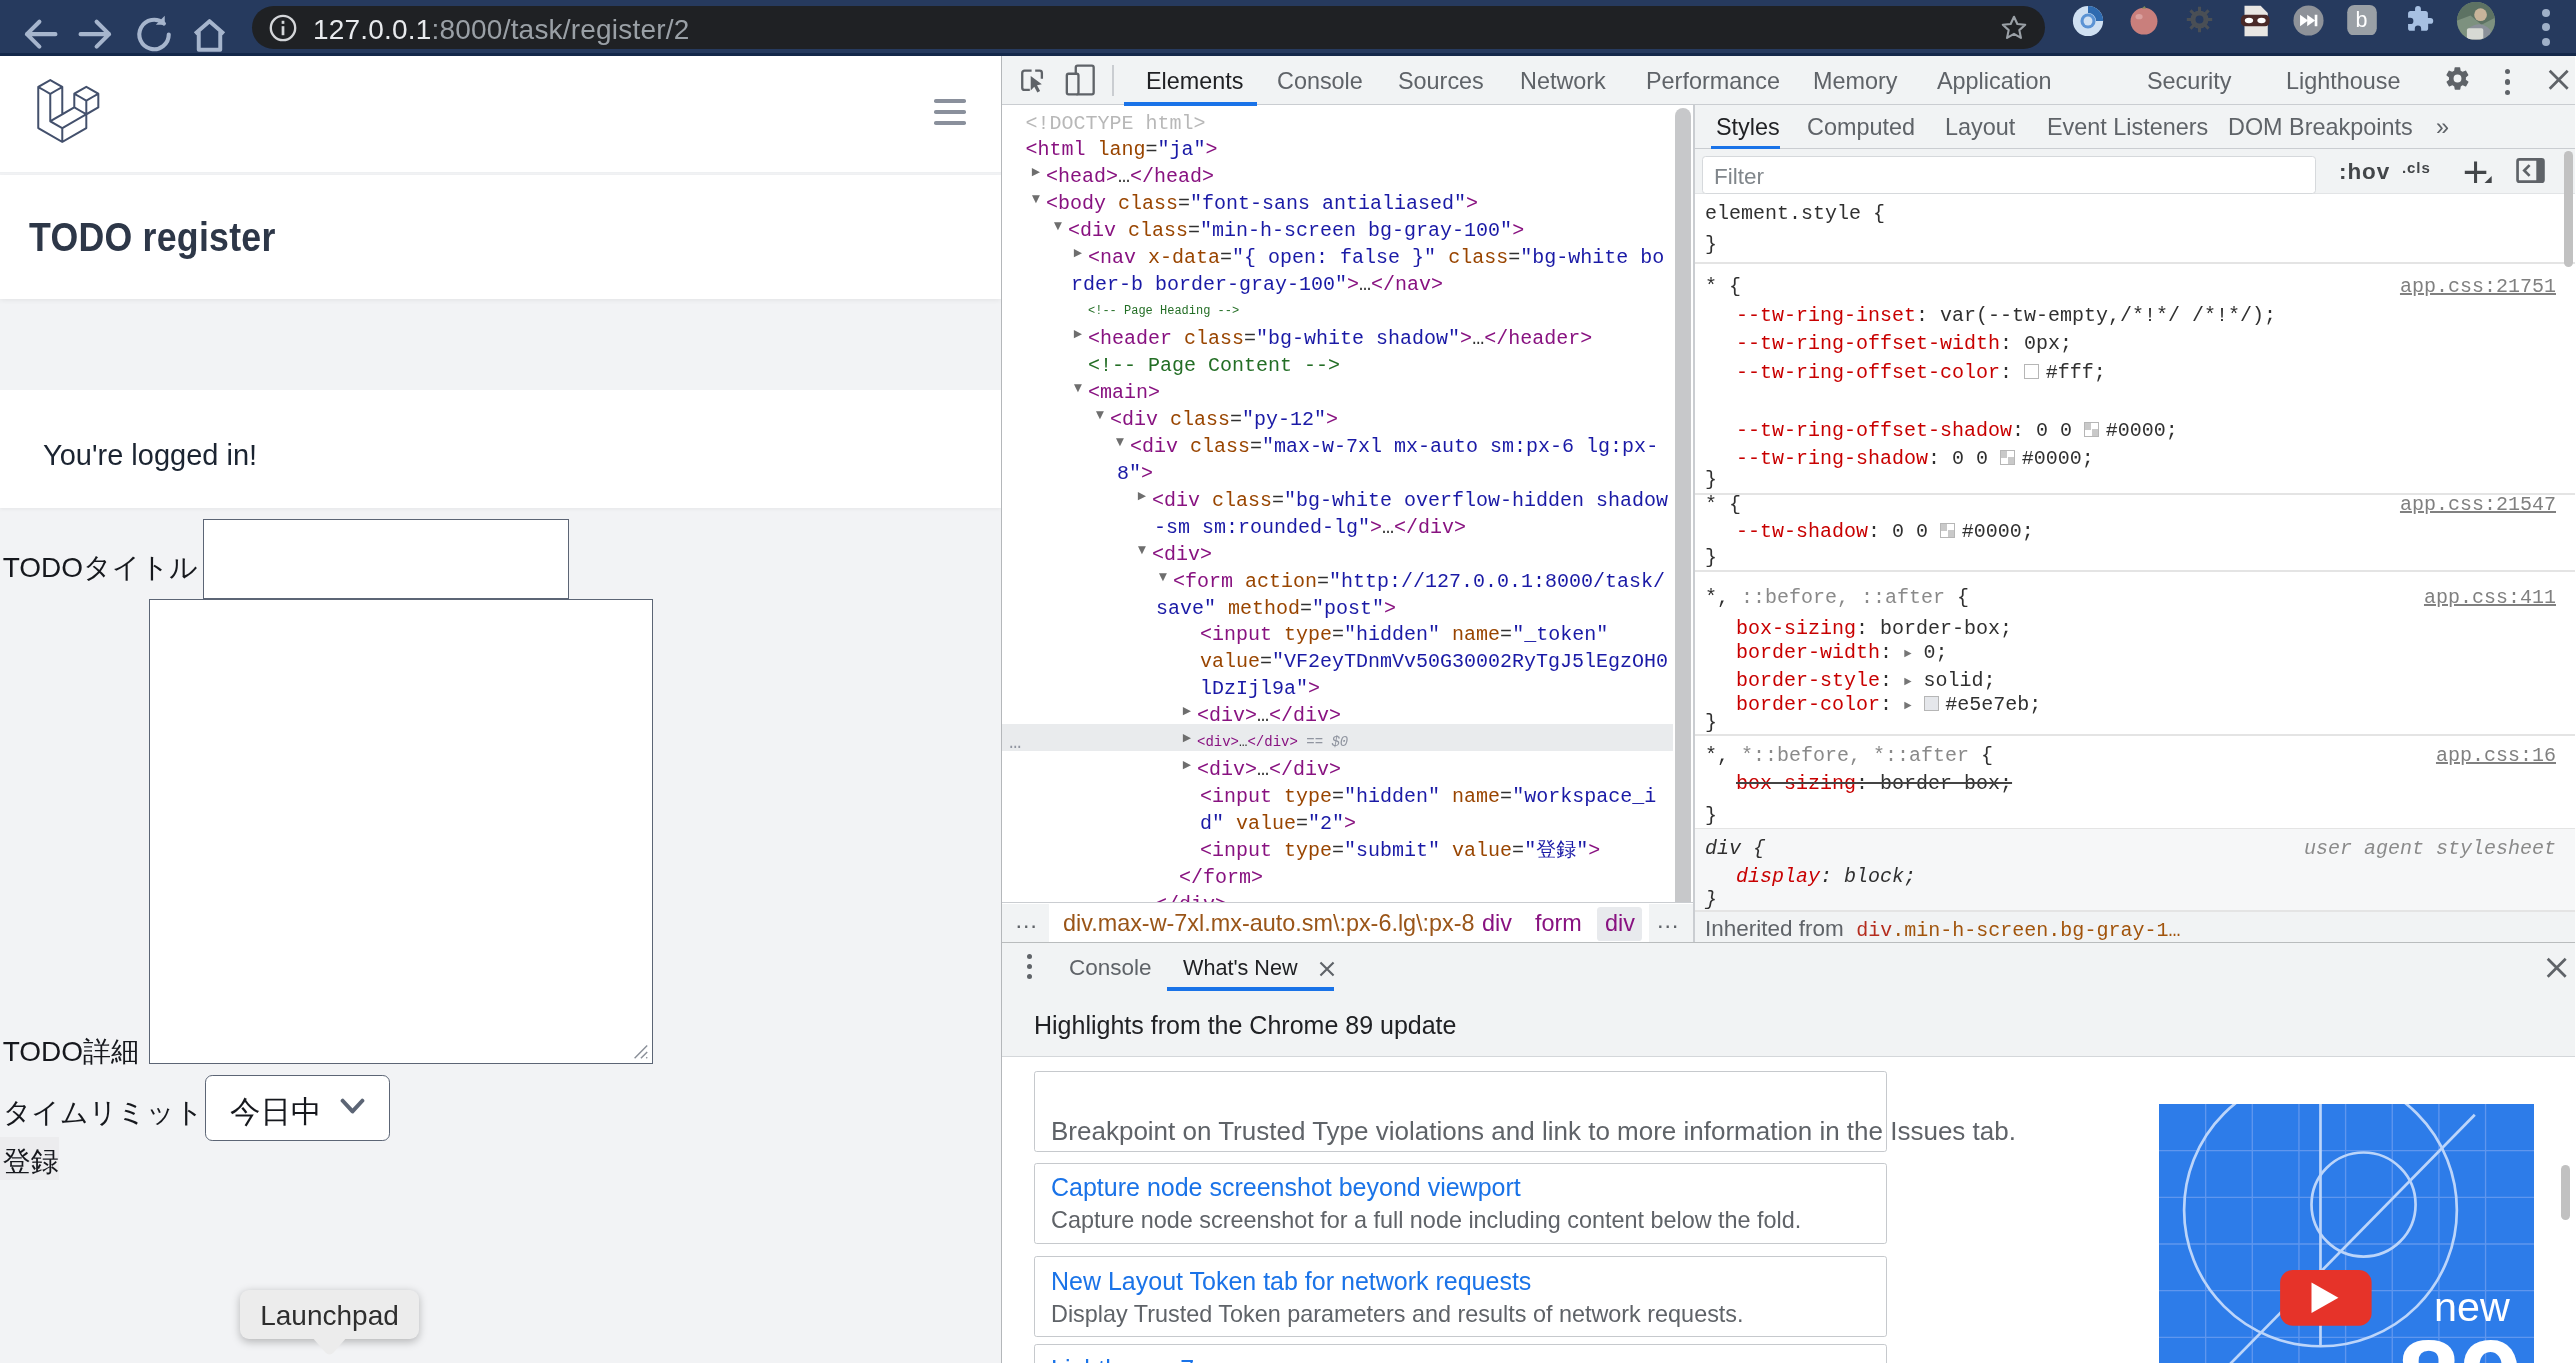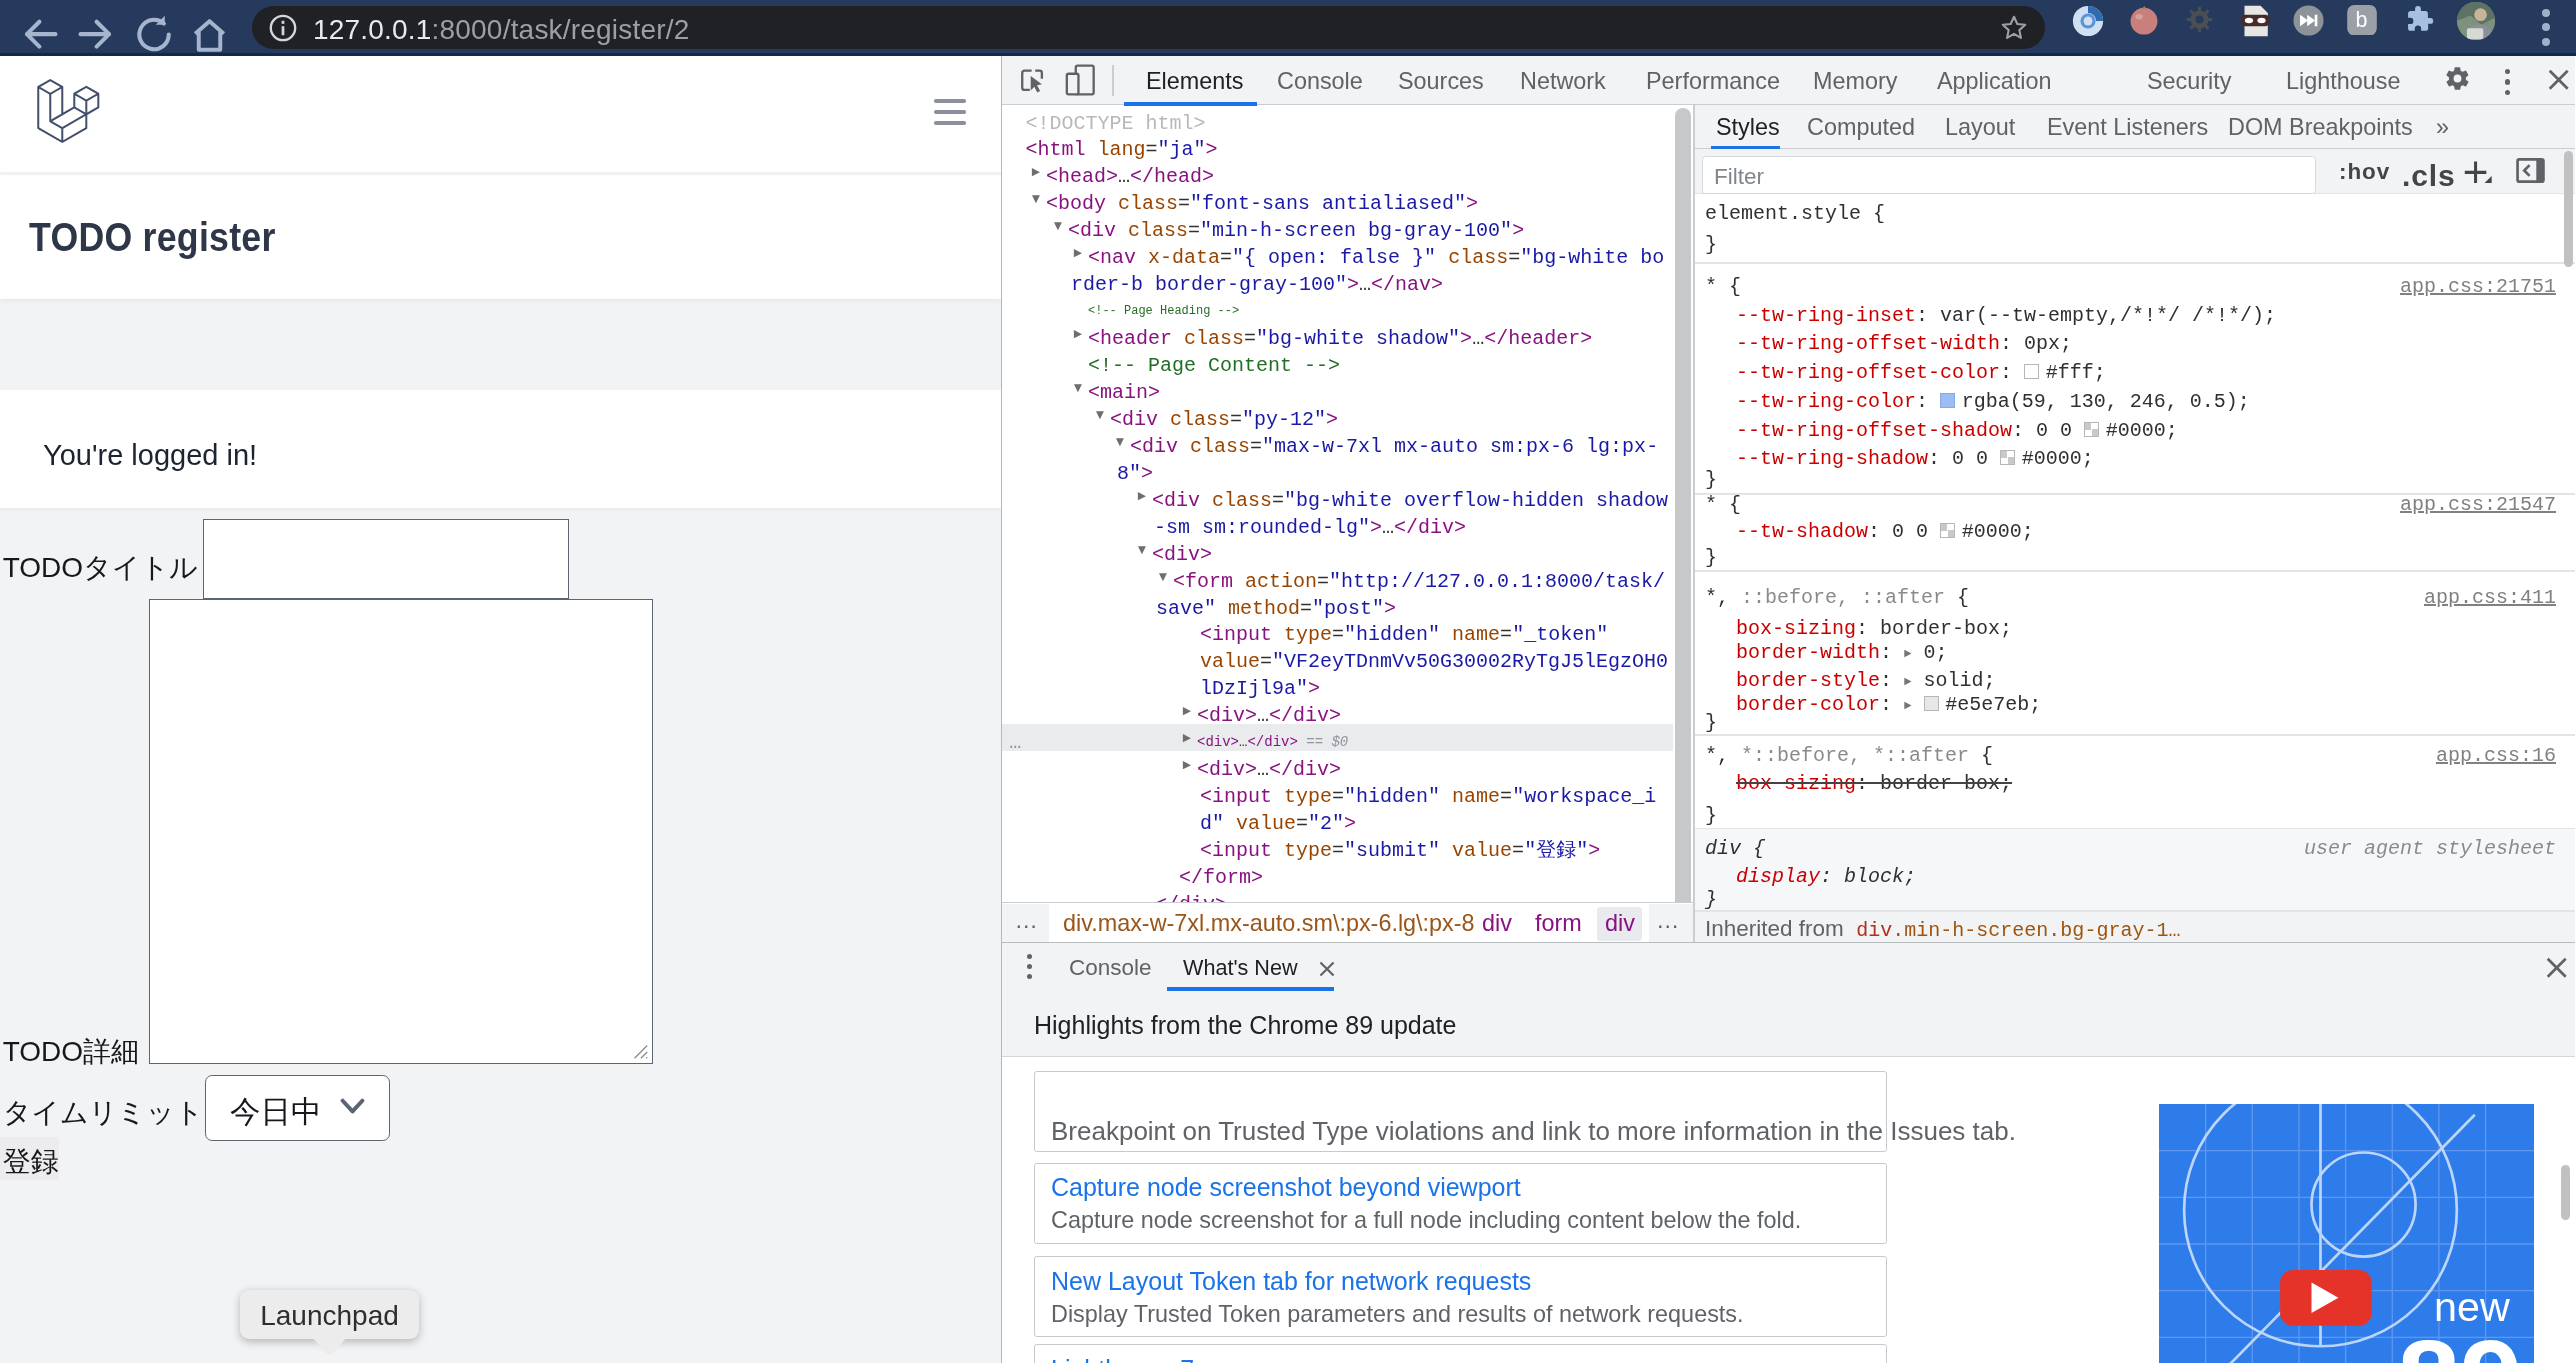--- a/index.html
+++ b/index.html
@@ -238,39 +238,38 @@
 <div class="abs" style="left:805px;top:58px;font-size:23.4px;color:#5f6368;">Computed</div>
 <div class="abs" style="left:943px;top:58px;font-size:23.4px;color:#5f6368;">Layout</div>
 <div class="abs" style="left:1045px;top:58px;font-size:23.4px;color:#5f6368;">Event Listeners</div>
 <div class="abs" style="left:1226px;top:58px;font-size:23.4px;color:#5f6368;">DOM Breakpoints</div>
 <div class="abs" style="left:1434px;top:58px;font-size:23.4px;color:#5f6368;">»</div>
 <div class="abs" style="left:709px;top:90px;width:69px;height:3.6px;background:#1a73e8;"></div>
 <div class="abs" style="left:693px;top:93px;width:880px;height:45px;background:#f1f3f4;border-bottom:1.8px solid #e2e4e6;"></div>
 <div class="abs" style="left:700px;top:100px;width:614px;height:38px;background:#fff;border:1.8px solid #d6d9dc;border-radius:3.6px;"></div>
 <div class="abs" style="left:712px;top:108px;font-size:22.5px;color:#80868b;">Filter</div>
 <div class="abs" style="left:1337px;top:103px;font-size:22.5px;font-weight:bold;color:#434649;letter-spacing:0.9px;">:hov</div>
-<div class="abs" style="left:1400px;top:103px;font-size:30px;font-weight:bold;color:#434649;letter-spacing:0.9px;">.cls</div>
+<div class="abs" style="left:1400px;top:103px;font-size:15px;font-weight:bold;color:#434649;letter-spacing:0.9px;">.cls</div>
 <svg class="abs" style="left:1461px;top:102px" width="30.5" height="30.5" viewBox="0 0 34 34">
 <path d="M14 4 v24 M2 16 h24" stroke="#434649" stroke-width="3.4"></path>
 <path d="M24 28 h8 l-0 -8 z" fill="#434649" transform="rotate(0)"></path>
 </svg>
 <svg class="abs" style="left:1514px;top:102px" width="29" height="25" viewBox="0 0 32 28">
 <rect x="1.5" y="1.5" width="29" height="25" rx="2" stroke="#5f6368" stroke-width="3" fill="none"></rect>
 <rect x="22.5" y="1.5" width="8" height="25" fill="#5f6368"></rect>
 <path d="M15 8 l-6 6 6 6" stroke="#5f6368" stroke-width="3" fill="none"></path>
 </svg>
 <div class="abs mono" style="left:703px;top:139px;font-size:20px;line-height:27px;white-space:nowrap;color:#303030;">element.style {</div>
 <div class="abs mono" style="left:703px;top:170px;font-size:20px;line-height:27px;white-space:nowrap;color:#303030;">}</div>
 <div class="abs" style="left:693px;top:206px;width:880px;height:1.8px;background:#e4e4e4;"></div>
 <div class="abs mono" style="left:703px;top:212px;font-size:20px;line-height:27px;white-space:nowrap;color:#303030;">* {</div>
 <div class="abs mono" style="right:20px;top:212px;font-size:20px;line-height:27px;"><span class="lnk">app.css:21751</span></div>
 <div class="abs mono" style="left:734px;top:241px;font-size:20px;line-height:27px;white-space:nowrap;color:#303030;"><span class="prop">--tw-ring-inset</span>: var(--tw-empty,/*!*/ /*!*/);</div>
 <div class="abs mono" style="left:734px;top:269px;font-size:20px;line-height:27px;white-space:nowrap;color:#303030;"><span class="prop">--tw-ring-offset-width</span>: 0px;</div>
 <div class="abs mono" style="left:734px;top:298px;font-size:20px;line-height:27px;white-space:nowrap;color:#303030;"><span class="prop">--tw-ring-offset-color</span>: <span style="display:inline-block;width:15.3px;height:15.3px;border:1.8px solid #b6b6b6;background:#fff;vertical-align:-1.8px;margin-right:6.3px;"></span>#fff;</div>
-<div class="abs mono" style="left:734px;top:327px;font-size:20px;line-height:27px;white-space:nowrap;color:#303030;"><span class="prop">--tw-ring-color</span>: <span style="display:inline-block;width:15.3px;height:15.3px;border:1.8px solid #86a9e8;background:#9cbdf2;vertical-align:-1.8px;margin-right:6.3px;"></span>rgba(59, 130, 246, 0.5);</div>
 <div class="abs mono" style="left:734px;top:356px;font-size:20px;line-height:27px;white-space:nowrap;color:#303030;"><span class="prop">--tw-ring-offset-shadow</span>: 0 0 <span style="display:inline-block;width:15.3px;height:15.3px;border:1.8px solid #b6b6b6;background:conic-gradient(#fff 25%,#c9c9c9 0 50%,#fff 0 75%,#c9c9c9 0);vertical-align:-1.8px;margin-right:6.3px;"></span>#0000;</div>
 <div class="abs mono" style="left:734px;top:384px;font-size:20px;line-height:27px;white-space:nowrap;color:#303030;"><span class="prop">--tw-ring-shadow</span>: 0 0 <span style="display:inline-block;width:15.3px;height:15.3px;border:1.8px solid #b6b6b6;background:conic-gradient(#fff 25%,#c9c9c9 0 50%,#fff 0 75%,#c9c9c9 0);vertical-align:-1.8px;margin-right:6.3px;"></span>#0000;</div>
 <div class="abs mono" style="left:703px;top:405px;font-size:20px;line-height:27px;white-space:nowrap;color:#303030;">}</div>
 <div class="abs" style="left:693px;top:437px;width:880px;height:1.8px;background:#e4e4e4;"></div>
 <div class="abs mono" style="left:703px;top:430px;font-size:20px;line-height:27px;white-space:nowrap;color:#303030;">* {</div>
 <div class="abs mono" style="right:20px;top:430px;font-size:20px;line-height:27px;"><span class="lnk">app.css:21547</span></div>
 <div class="abs mono" style="left:734px;top:457px;font-size:20px;line-height:27px;white-space:nowrap;color:#303030;"><span class="prop">--tw-shadow</span>: 0 0 <span style="display:inline-block;width:15.3px;height:15.3px;border:1.8px solid #b6b6b6;background:conic-gradient(#fff 25%,#c9c9c9 0 50%,#fff 0 75%,#c9c9c9 0);vertical-align:-1.8px;margin-right:6.3px;"></span>#0000;</div>
 <div class="abs mono" style="left:703px;top:483px;font-size:20px;line-height:27px;white-space:nowrap;color:#303030;">}</div>
 <div class="abs" style="left:693px;top:514px;width:880px;height:1.8px;background:#e4e4e4;"></div>
 <div class="abs mono" style="left:703px;top:523px;font-size:20px;line-height:27px;white-space:nowrap;color:#303030;">*, <span class="sgray">::before, ::after</span> {</div>

